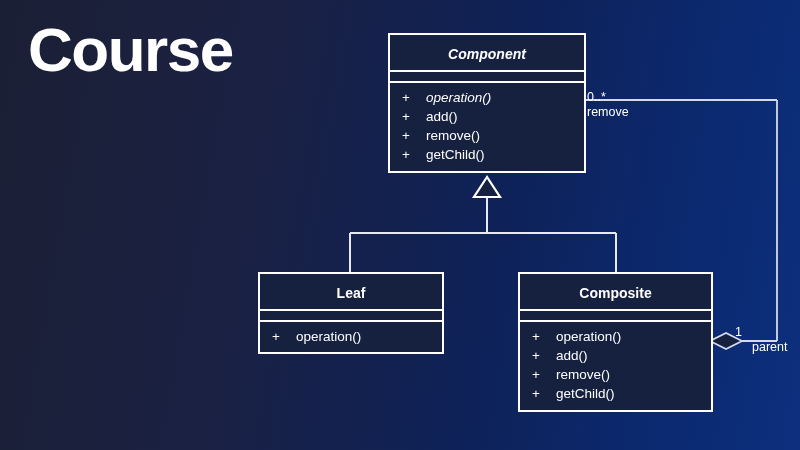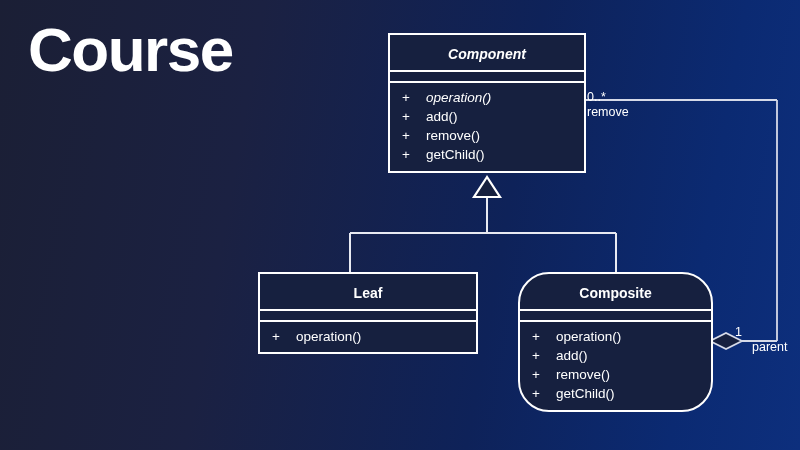--- a/index.html
+++ b/index.html
@@ -60,22 +60,22 @@
     line-height:1.42;
     white-space:nowrap;
     padding-left:12px;
     display:flex;
   }
   .uml-op .vis { width:24px; display:inline-block; }
   .uml-op.abstract .sig { font-style:italic; }
 
   
   #class-component { left:388px; top:33px; width:198px; }
-  #class-leaf      { left:258px; top:272px; width:220px; }
-  #class-composite { left:518px; top:272px; width:195px;border-radius:31px; }
+  #class-leaf      { left:258px; top:272px; width:186px; }
+  #class-composite { left:518px; top:272px; width:195px; }
 
   
   .assoc-label {
     position:absolute;
     color:#ffffff;
     font-size:12.5px;
     white-space:nowrap;
     line-height:1.25;
   }
   #label-child-mult  { left:587px; top:90px;  }

